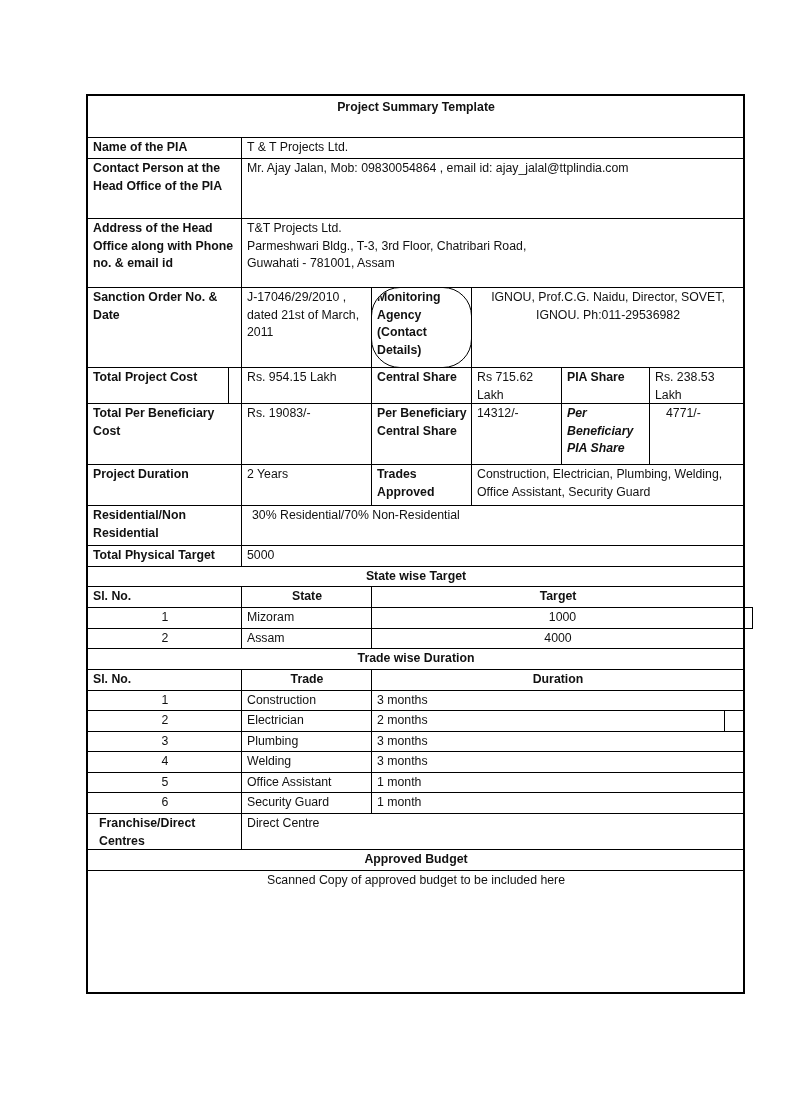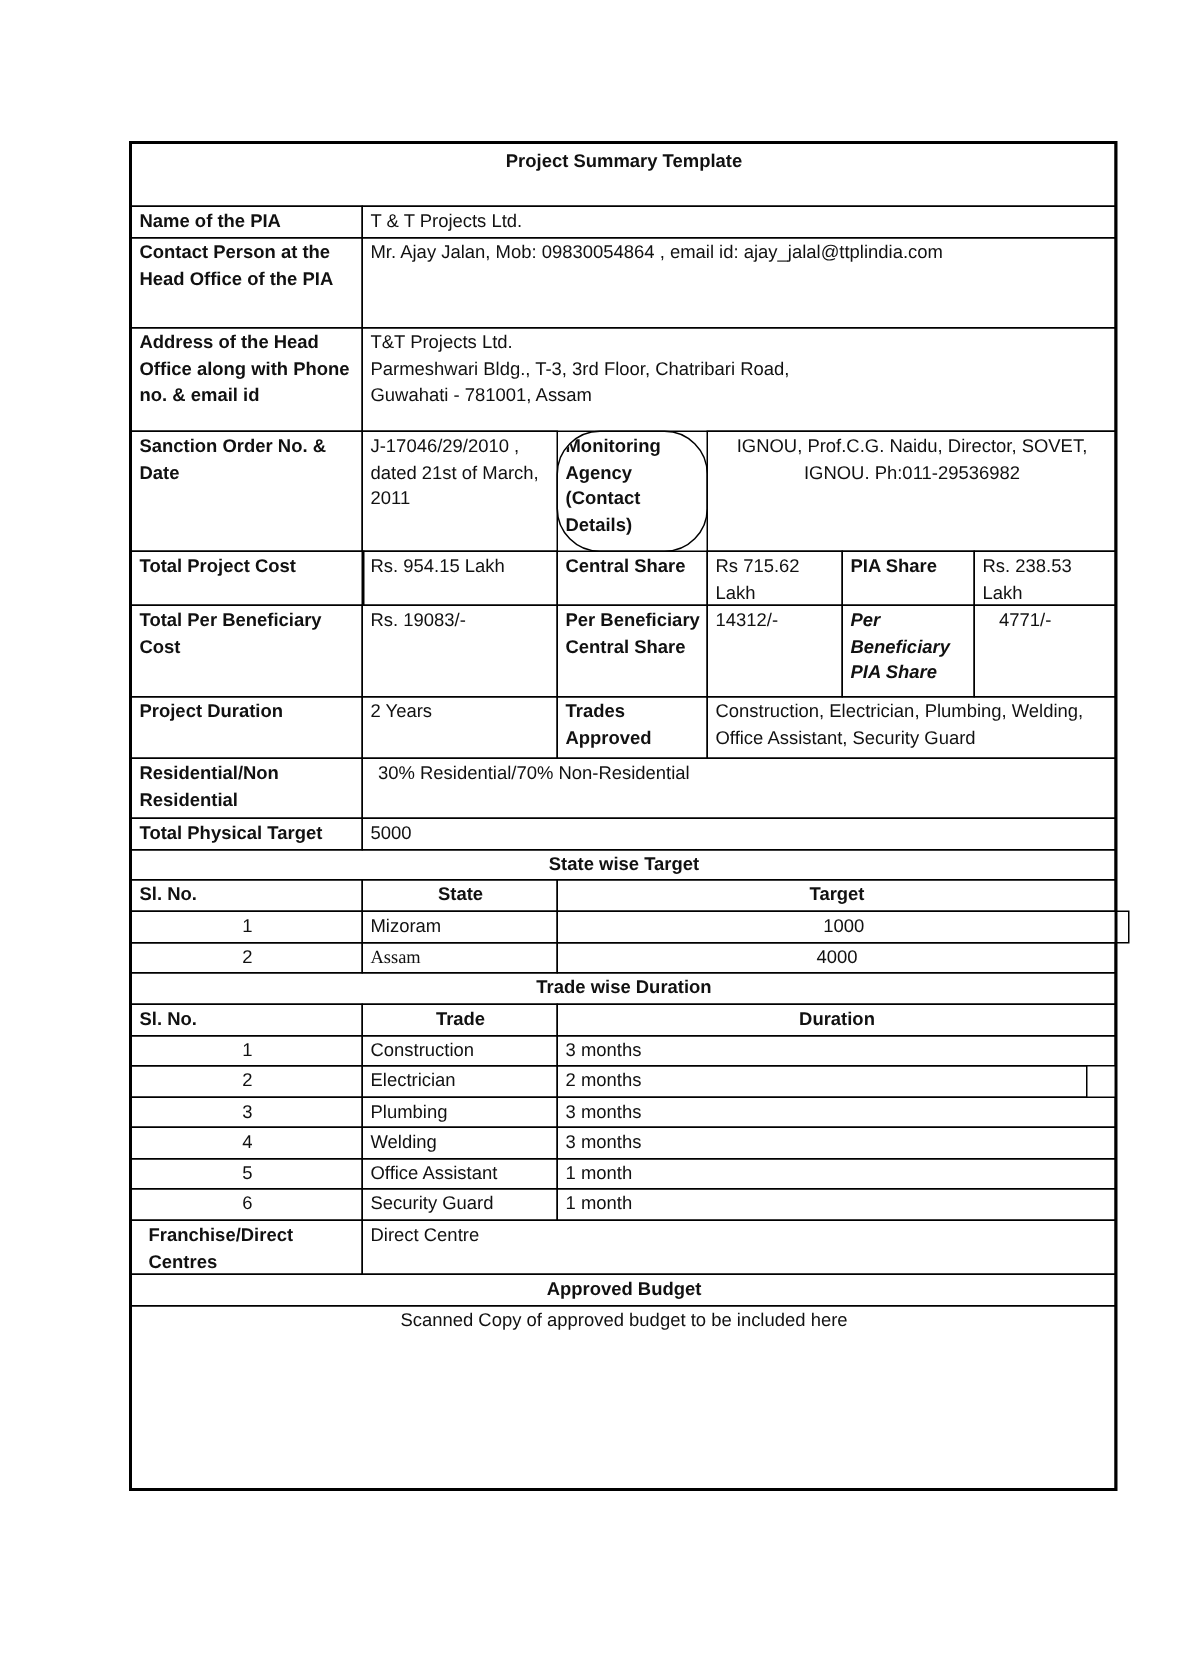--- a/index.html
+++ b/index.html
@@ -30,21 +30,21 @@
   <div class="cell b" style="left:87px;top:218px;width:155px;height:70px;">Address of the Head Office along with Phone no. &amp; email id</div>
   <div class="cell ml" style="left:241px;top:218px;width:503px;height:70px;">T&amp;T Projects Ltd.
 Parmeshwari Bldg., T-3, 3rd Floor, Chatribari Road,
 Guwahati - 781001, Assam</div>
 
   <div class="cell b" style="left:87px;top:287px;width:155px;height:81px;">Sanction Order No. &amp; Date</div>
   <div class="cell" style="left:241px;top:287px;width:131px;height:81px;">J-17046/29/2010 , dated 21st of March, 2011</div>
   <div class="cell b" style="left:371px;top:287px;width:101px;height:81px;border-radius:29px;">Monitoring Agency (Contact Details)</div>
   <div class="cell c" style="left:471px;top:287px;width:273px;height:81px;">IGNOU, Prof.C.G. Naidu, Director, SOVET, IGNOU. Ph:011-29536982</div>
 
-  <div class="cell b" style="left:87px;top:367px;width:156px;height:37px;">Total Project Cost</div>
+  <div class="cell b" style="left:87px;top:367px;width:142px;height:37px;">Total Project Cost</div>
   <div class="cell" style="left:241px;top:367px;width:131px;height:37px;">Rs. 954.15 Lakh</div>
   <div class="cell b" style="left:371px;top:367px;width:101px;height:37px;">Central Share</div>
   <div class="cell" style="left:471px;top:367px;width:91px;height:37px;">Rs 715.62 Lakh</div>
   <div class="cell b" style="left:561px;top:367px;width:89px;height:37px;">PIA Share</div>
   <div class="cell" style="left:649px;top:367px;width:95px;height:37px;">Rs. 238.53 Lakh</div>
 
   <div class="cell b" style="left:87px;top:403px;width:155px;height:62px;">Total Per Beneficiary Cost</div>
   <div class="cell" style="left:241px;top:403px;width:131px;height:62px;">Rs. 19083/-</div>
   <div class="cell b" style="left:371px;top:403px;width:101px;height:62px;">Per Beneficiary Central Share</div>
   <div class="cell" style="left:471px;top:403px;width:91px;height:62px;">14312/-</div>
@@ -65,21 +65,21 @@
   <div class="cell b c" style="left:87px;top:566px;width:657px;height:21px;">State wise Target</div>
   <div class="cell b" style="left:87px;top:586px;width:155px;height:22px;">Sl. No.</div>
   <div class="cell b c" style="left:241px;top:586px;width:131px;height:22px;">State</div>
   <div class="cell b c" style="left:371px;top:586px;width:373px;height:22px;">Target</div>
 
   <div class="cell c" style="left:87px;top:607px;width:155px;height:22px;">1</div>
   <div class="cell" style="left:241px;top:607px;width:131px;height:22px;">Mizoram</div>
   <div class="cell c" style="left:371px;top:607px;width:382px;height:22px;">1000</div>
 
   <div class="cell c" style="left:87px;top:628px;width:155px;height:21px;">2</div>
-  <div class="cell" style="left:241px;top:628px;width:131px;height:21px;font-family:Liberation Serif, serif;">Assam</div>
+  <div class="cell" style="left:241px;top:628px;width:131px;height:21px;">Assam</div>
   <div class="cell c" style="left:371px;top:628px;width:373px;height:21px;">4000</div>
 
   <div class="cell b c" style="left:87px;top:648px;width:657px;height:22px;">Trade wise Duration</div>
   <div class="cell b" style="left:87px;top:669px;width:155px;height:22px;">Sl. No.</div>
   <div class="cell b c" style="left:241px;top:669px;width:131px;height:22px;">Trade</div>
   <div class="cell b c" style="left:371px;top:669px;width:373px;height:22px;">Duration</div>
 
   <div class="cell c" style="left:87px;top:690px;width:155px;height:21px;">1</div>
   <div class="cell" style="left:241px;top:690px;width:131px;height:21px;">Construction</div>
   <div class="cell" style="left:371px;top:690px;width:373px;height:21px;">3 months</div>

